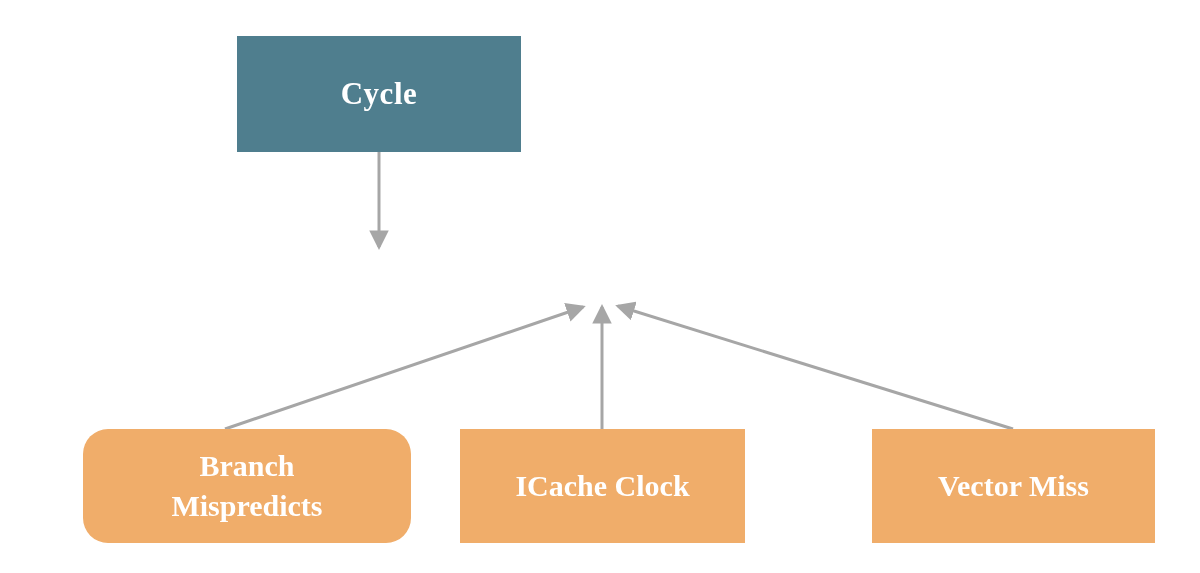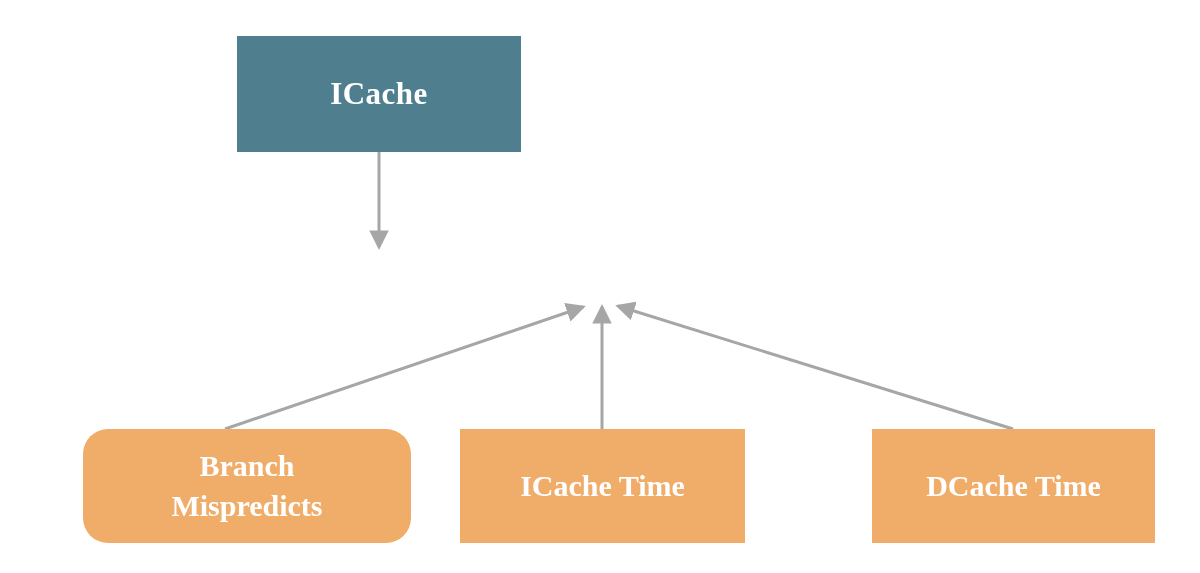--- a/index.html
+++ b/index.html
@@ -73,29 +73,29 @@
     </defs>
     <g class="arrow-stroke" fill="none" stroke-width="3" stroke="#a6a6a6">
       <line x1="379" y1="152" x2="379" y2="247" marker-end="url(#arrowhead)"></line>
       <line x1="225" y1="429" x2="583" y2="307" marker-end="url(#arrowhead)"></line>
       <line x1="602" y1="429" x2="602" y2="307" marker-end="url(#arrowhead)"></line>
       <line x1="1013" y1="429" x2="618" y2="306" marker-end="url(#arrowhead)"></line>
     </g>
   </svg>
 
   <div class="node vector-box">
-    <span>ICache</span>
+    <span>Cycle</span>
   </div>
 
 
   <div class="node factor-box factor-branch">
     <span>Branch Mispredicts</span>
   </div>
 
   <div class="node factor-box factor-icache">
-    <span>ICache Time</span>
+    <span>ICache Clock</span>
   </div>
 
   <div class="node factor-box factor-dcache">
-    <span>DCache Time</span>
+    <span>Vector Miss</span>
   </div>
 
 </div>
 
 </body></html>

